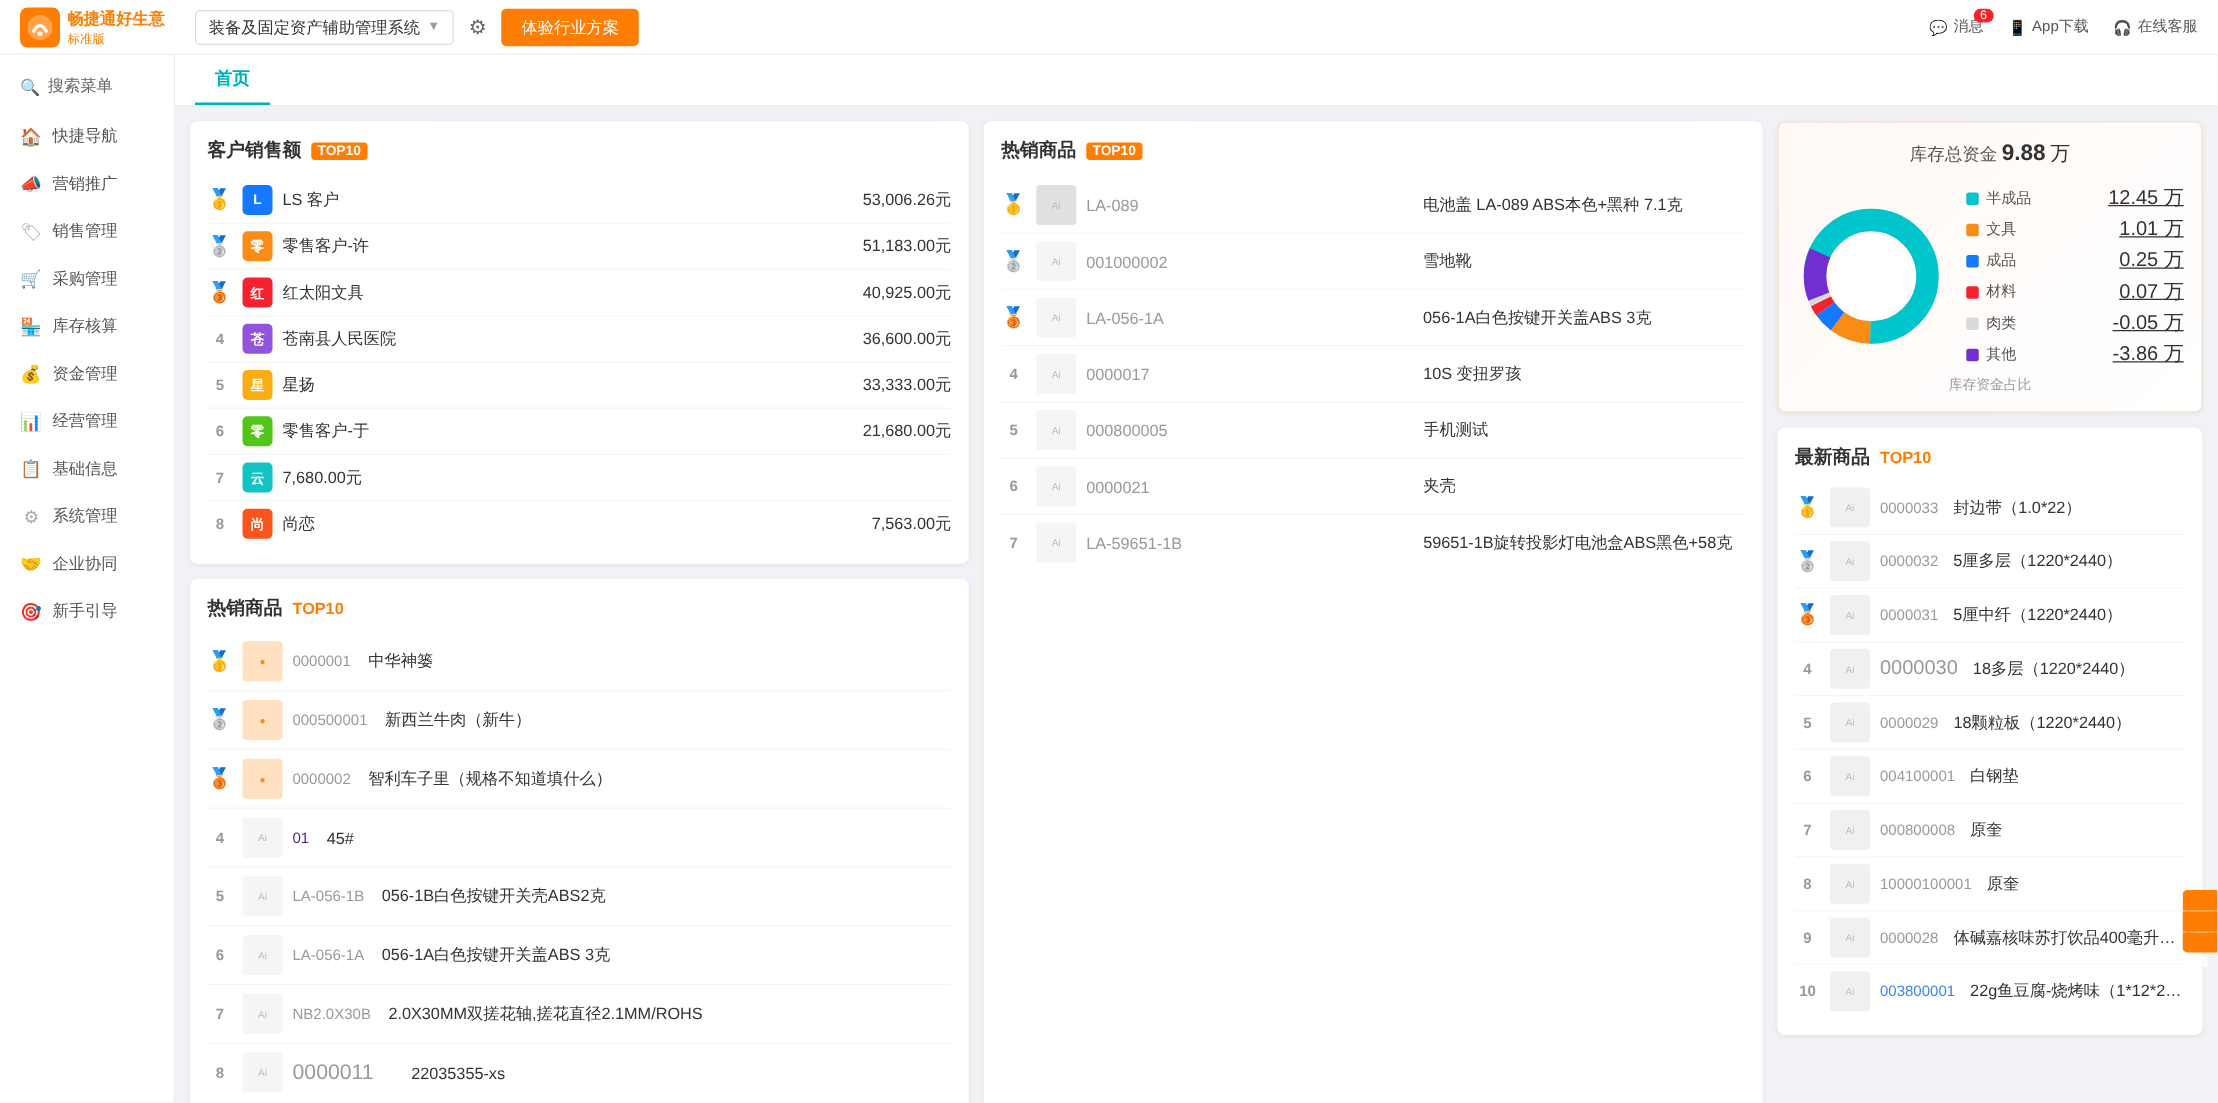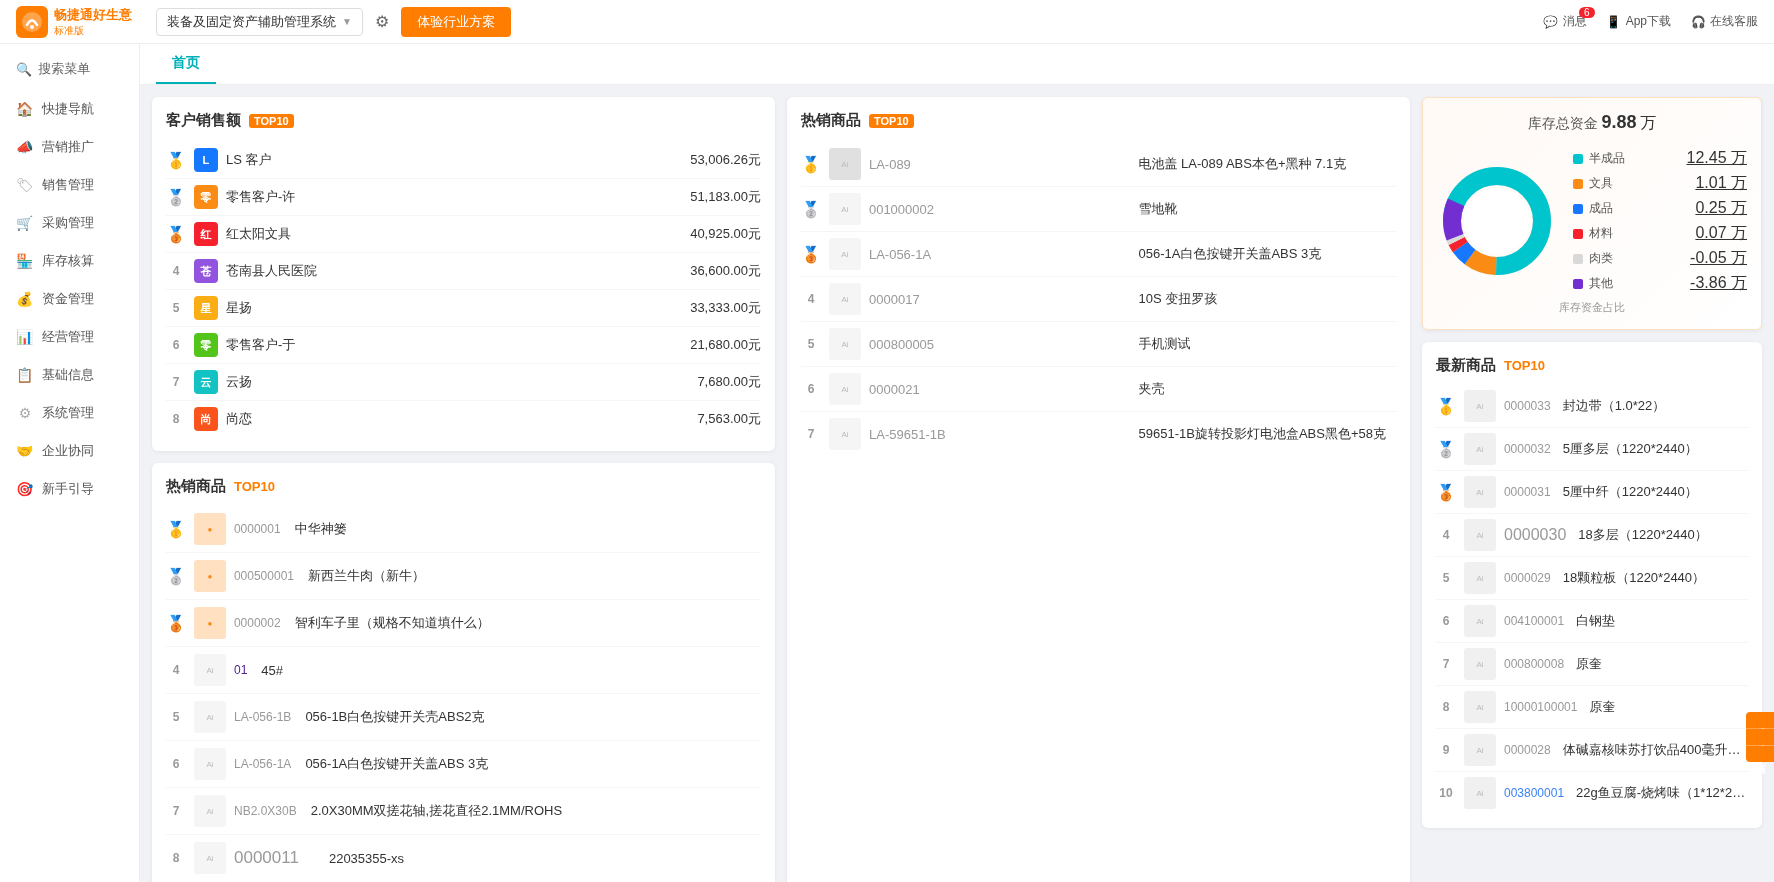--- a/index.html
+++ b/index.html
@@ -523,21 +523,20 @@
     </div>
               <div class="list-item">
       <span class="rank-num">6</span>
       <div class="avatar-badge" style="background:#52c41a">零</div>
       <span class="item-name">零售客户-于</span>
       <span class="item-value">21,680.00元</span>
     </div>
               <div class="list-item">
       <span class="rank-num">7</span>
       <div class="avatar-badge" style="background:#13c2c2">云</div>
-      <span class="item-name">云扬</span>
       <span class="item-value">7,680.00元</span>
     </div>
               <div class="list-item">
       <span class="rank-num">8</span>
       <div class="avatar-badge" style="background:#fa541c">尚</div>
       <span class="item-name">尚恋</span>
       <span class="item-value">7,563.00元</span>
     </div>
             </div>
         </div>

